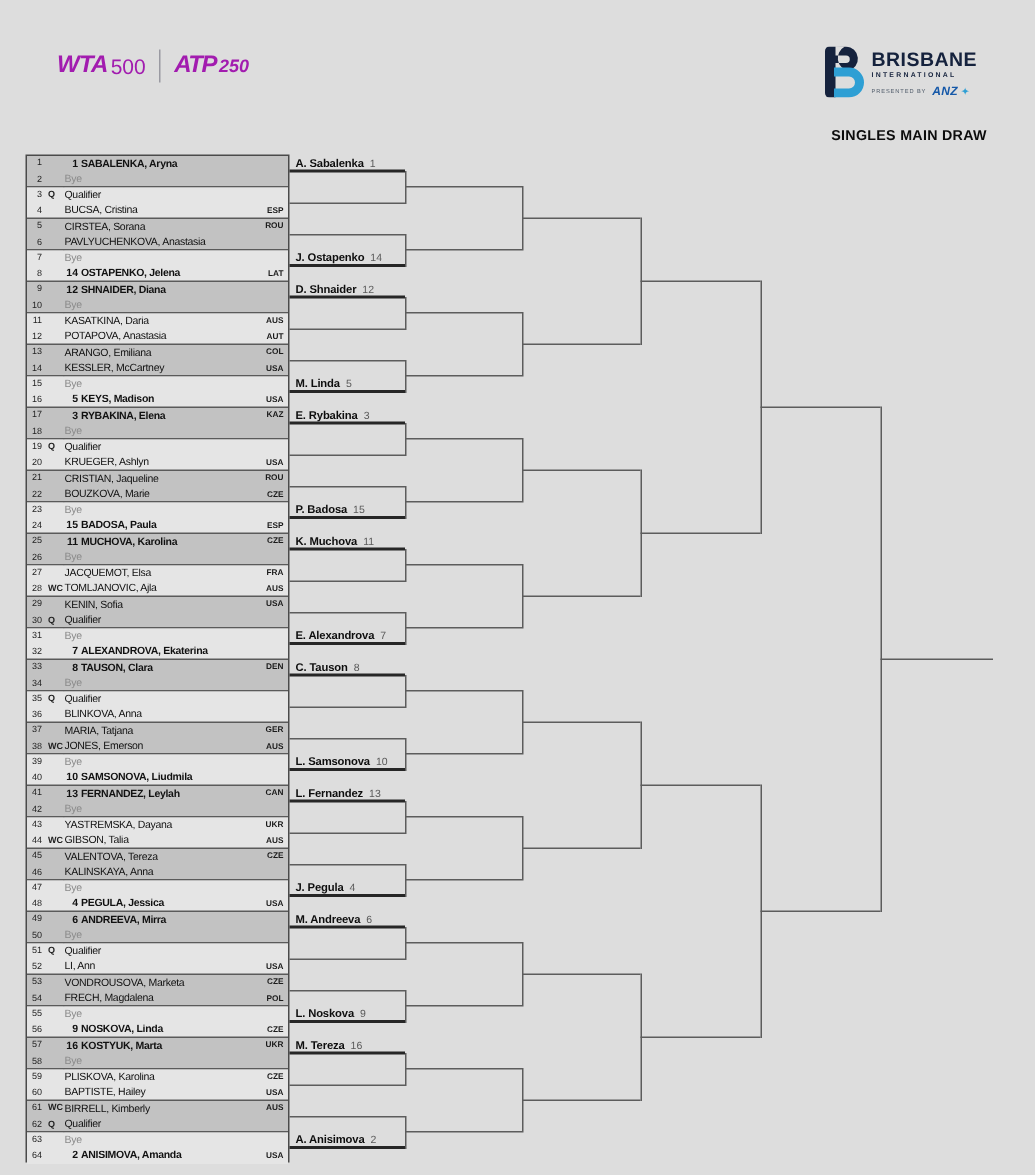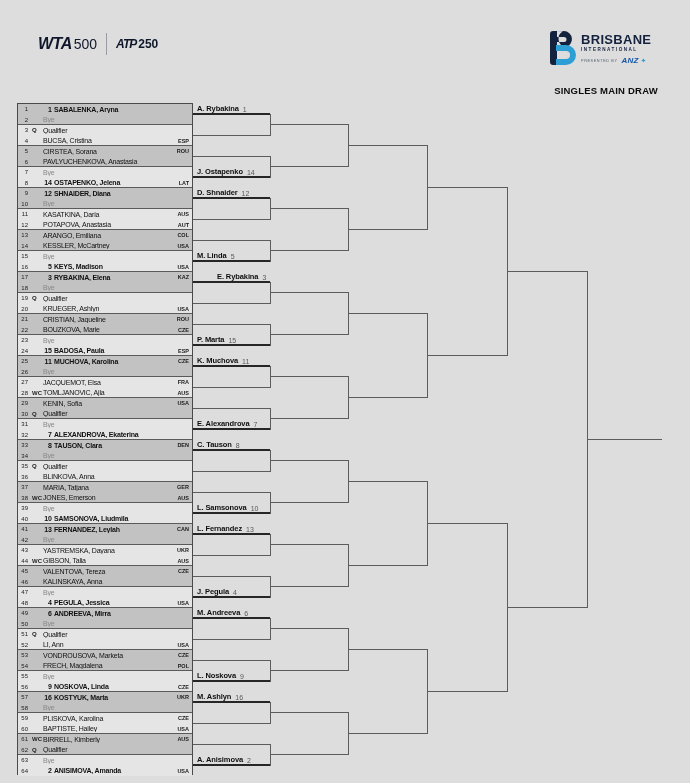--- a/index.html
+++ b/index.html
@@ -6,26 +6,26 @@
   body{
     width:690px;height:783px;position:relative;overflow:hidden;
     background:#dddddd;
     font-family:"Liberation Sans","DejaVu Sans",sans-serif;
     color:#111;
     -webkit-font-smoothing:antialiased;
   }
   #page{position:absolute;inset:0;}
 
   
-  .tour-logos{position:absolute;left:38px;top:33px;display:flex;align-items:center;color:#0f172a;}
+  .tour-logos{position:absolute;left:38px;top:33px;display:flex;align-items:center;color:#a21caf;}
   .wta-word{font-size:16px;font-weight:800;font-style:italic;letter-spacing:-.5px;}
   .wta-tier{font-size:14px;font-weight:400;margin-left:2px;}
   .logo-divider{width:1px;height:22px;background:#9a9aa2;margin:0 9px;}
-  .atp-word{font-size:12px;font-weight:800;font-style:italic;letter-spacing:-1px;}
-  .atp-tier{font-size:12px;font-weight:600;margin-left:2px;}
+  .atp-word{font-size:16px;font-weight:800;font-style:italic;letter-spacing:-1px;}
+  .atp-tier{font-size:12px;font-weight:600;font-style:italic;margin-left:2px;}
 
   .title-block{position:absolute;left:0;top:19px;width:690px;text-align:center;}
   .t-main{font-size:15px;font-weight:700;line-height:17px;}
   .t-loc{font-size:9px;font-weight:700;letter-spacing:.4px;line-height:13px;}
   .t-details{font-size:7.5px;color:#222;line-height:11px;}
 
   .bi-logo{position:absolute;left:549px;top:31px;display:flex;}
   .bi-mark{width:27px;height:34px;margin-right:5px;}
   .bi-text{display:flex;flex-direction:column;justify-content:flex-start;padding-top:3px;}
   .bi-name{font-size:13px;font-weight:800;color:#15223d;letter-spacing:.3px;line-height:12px;}
@@ -781,41 +781,41 @@
       <div class="bline" style="left: 427px; top: 523px; width: 80px; height: 1px;"></div>
       <div class="bline" style="left: 427px; top: 649px; width: 1px; height: 85px;"></div>
       <div class="bline" style="left: 427px; top: 691px; width: 80px; height: 1px;"></div>
       <div class="bline" style="left: 507px; top: 187px; width: 1px; height: 169px;"></div>
       <div class="bline" style="left: 507px; top: 271px; width: 80px; height: 1px;"></div>
       <div class="bline" style="left: 507px; top: 523px; width: 1px; height: 169px;"></div>
       <div class="bline" style="left: 507px; top: 607px; width: 80px; height: 1px;"></div>
       <div class="bline" style="left: 587px; top: 271px; width: 1px; height: 337px;"></div>
       <div class="bline" style="left: 587px; top: 439px; width: 75px; height: 1px;"></div>
       <div class="wlabel" style="left: 197px; top: 102.5px;">
-        <span class="wl-name">A. Rybakina</span>
+        <span class="wl-name">A. Sabalenka</span>
         <span class="wl-seed">1</span>
       </div>
       <div class="wlabel" style="left: 197px; top: 165.5px;">
         <span class="wl-name">J. Ostapenko</span>
         <span class="wl-seed">14</span>
       </div>
       <div class="wlabel" style="left: 197px; top: 186.5px;">
         <span class="wl-name">D. Shnaider</span>
         <span class="wl-seed">12</span>
       </div>
       <div class="wlabel" style="left: 197px; top: 249.5px;">
         <span class="wl-name">M. Linda</span>
         <span class="wl-seed">5</span>
       </div>
-      <div class="wlabel" style="left: 197px; top: 270.5px; margin-left: 20px;">
+      <div class="wlabel" style="left: 197px; top: 270.5px;">
         <span class="wl-name">E. Rybakina</span>
         <span class="wl-seed">3</span>
       </div>
       <div class="wlabel" style="left: 197px; top: 333.5px;">
-        <span class="wl-name">P. Marta</span>
+        <span class="wl-name">P. Badosa</span>
         <span class="wl-seed">15</span>
       </div>
       <div class="wlabel" style="left: 197px; top: 354.5px;">
         <span class="wl-name">K. Muchova</span>
         <span class="wl-seed">11</span>
       </div>
       <div class="wlabel" style="left: 197px; top: 417.5px;">
         <span class="wl-name">E. Alexandrova</span>
         <span class="wl-seed">7</span>
       </div>
@@ -837,21 +837,21 @@
       </div>
       <div class="wlabel" style="left: 197px; top: 606.5px;">
         <span class="wl-name">M. Andreeva</span>
         <span class="wl-seed">6</span>
       </div>
       <div class="wlabel" style="left: 197px; top: 669.5px;">
         <span class="wl-name">L. Noskova</span>
         <span class="wl-seed">9</span>
       </div>
       <div class="wlabel" style="left: 197px; top: 690.5px;">
-        <span class="wl-name">M. Ashlyn</span>
+        <span class="wl-name">M. Tereza</span>
         <span class="wl-seed">16</span>
       </div>
       <div class="wlabel" style="left: 197px; top: 753.5px;">
         <span class="wl-name">A. Anisimova</span>
         <span class="wl-seed">2</span>
       </div>
     </div>
 
 </div>
 

